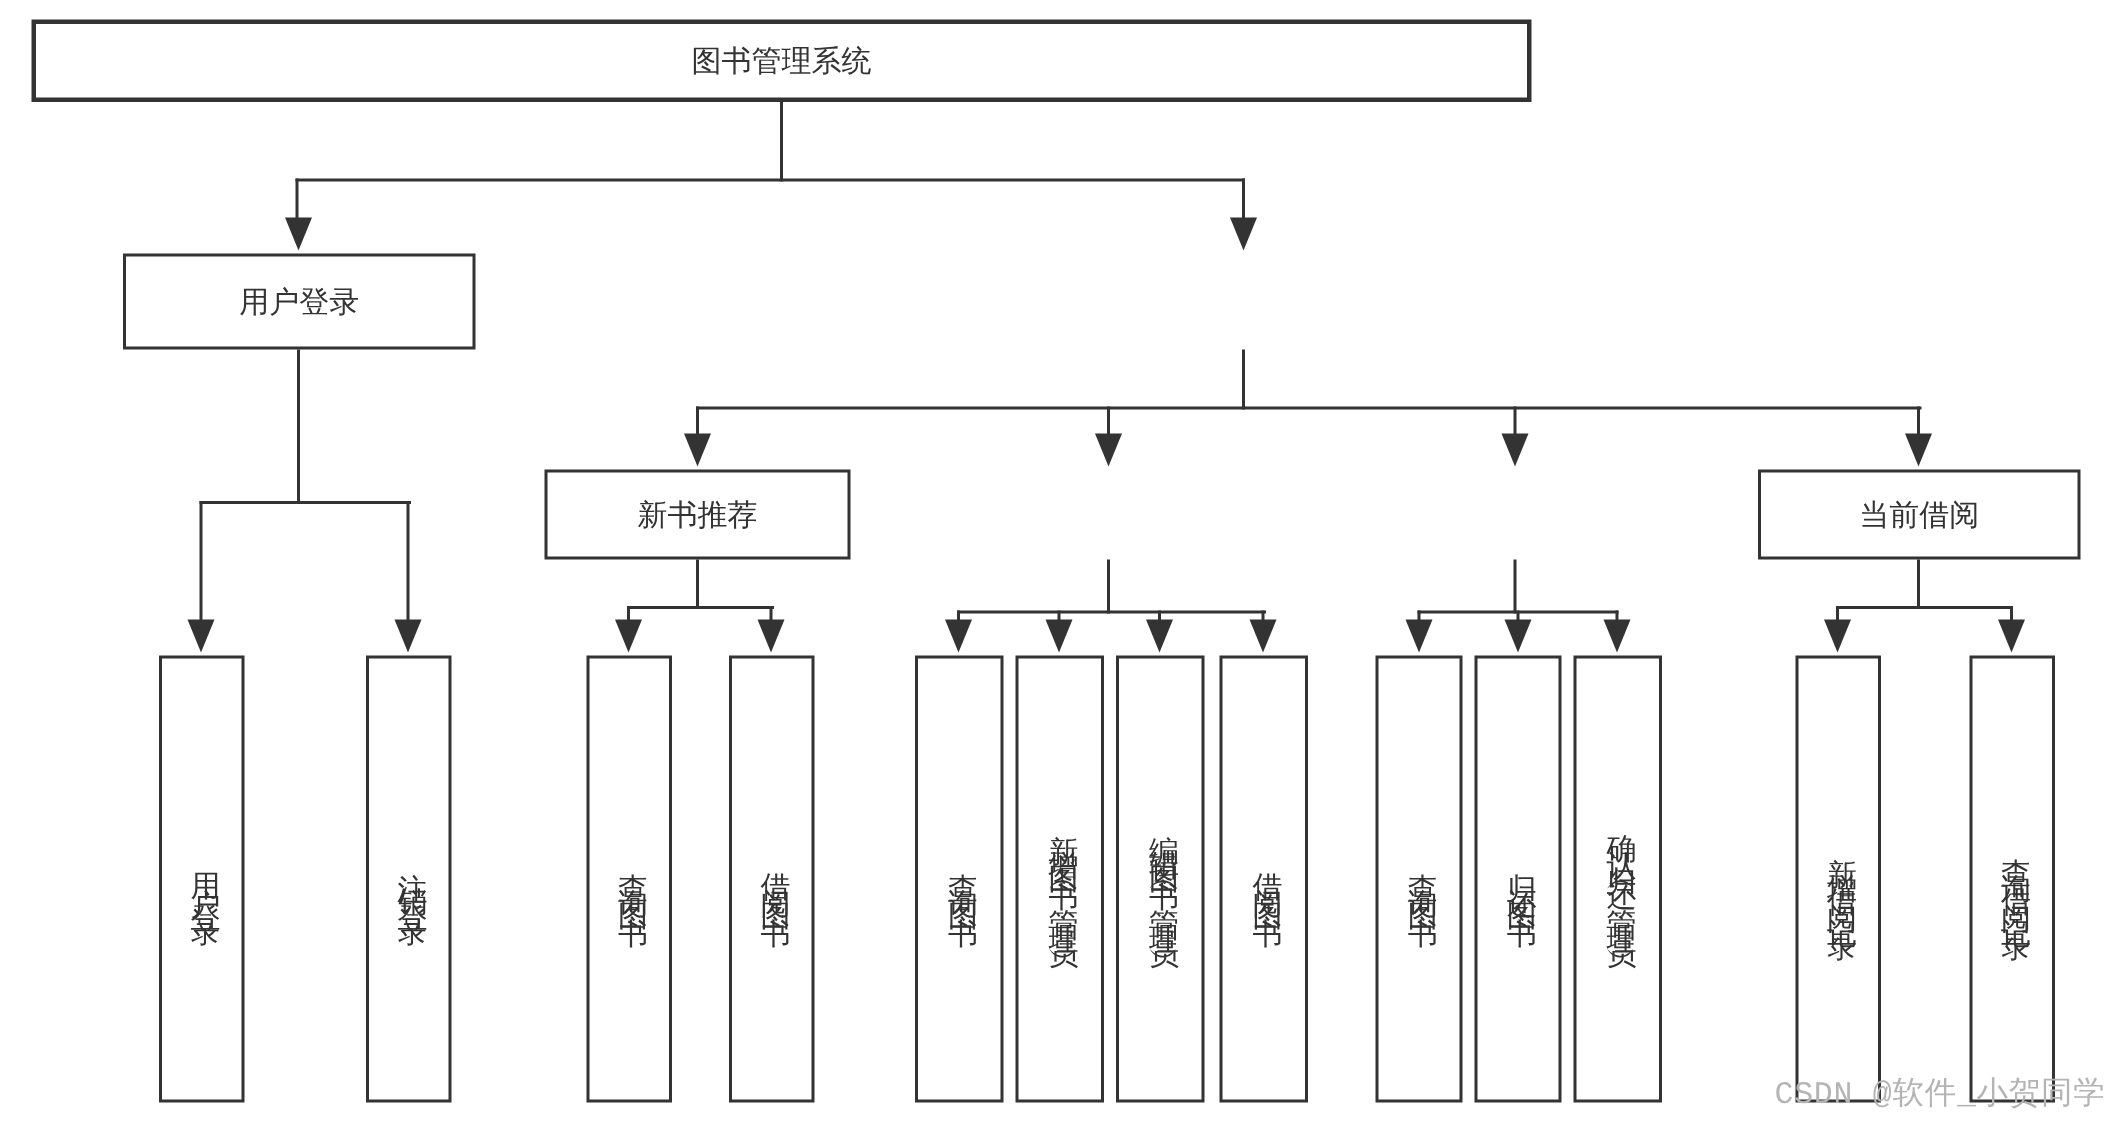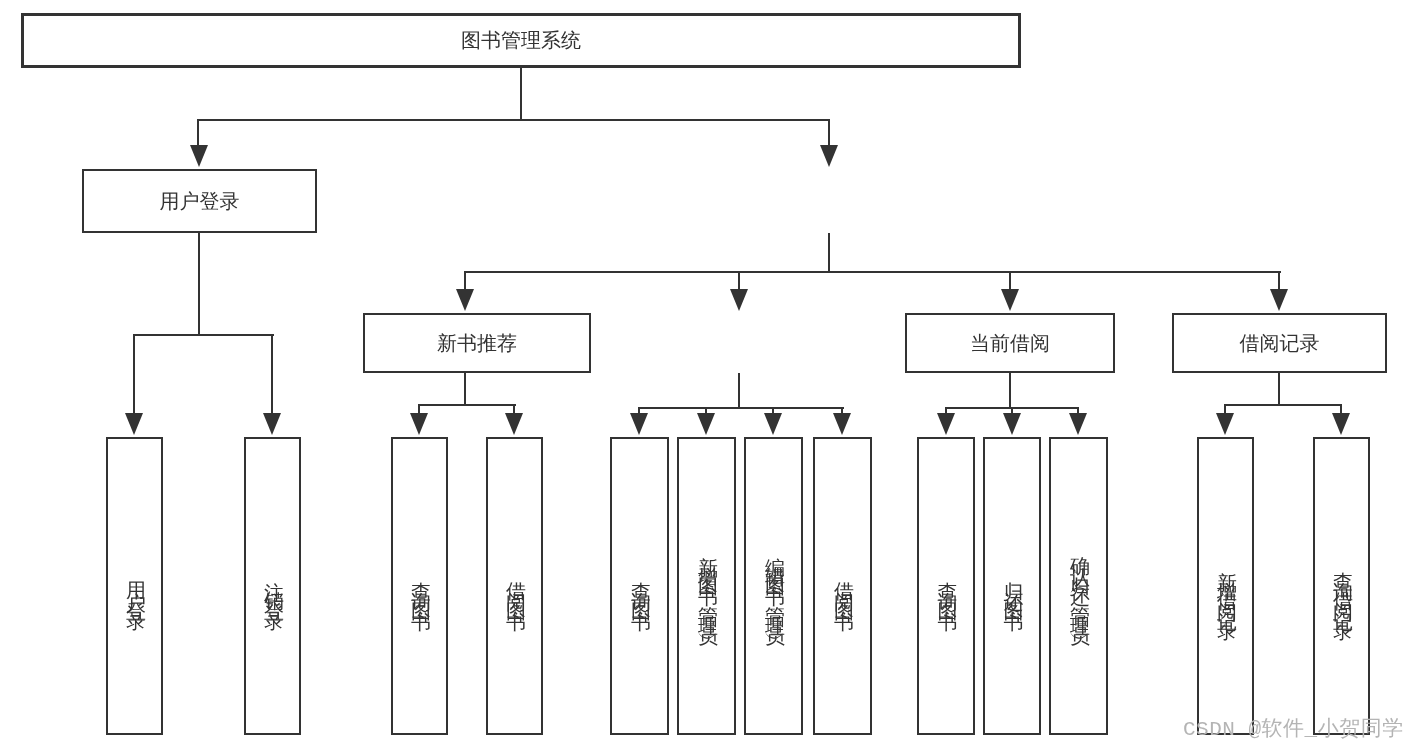--- a/index.html
+++ b/index.html
@@ -61,23 +61,22 @@
 </style>
 </head>
 <body>
 
 <div id="canvas">
 
   <div class="node thick" style="left:21px; top:13px; width:1000px; height:55px;">图书管理系统</div>
 
   <div class="node" style="left:82px; top:169px; width:235px; height:64px;">用户登录</div>
 
-  <div class="node" style="left:363px; top:313px; width:228px; height:60px;">新书推荐</div>
-  <div class="node" style="left:905px; top:313px; width:210px; height:60px;">当前借阅</div>
-  <div class="node" style="left:1172px; top:313px; width:215px; height:60px;">借阅记录</div>
+  <div class="node" style="left:363px; top:313px; width:204px; height:60px;">新书推荐</div>
+  <div class="node" style="left:1172px; top:313px; width:215px; height:60px;">当前借阅</div>
 
   <div class="node vert" style="left:106px; top:437px; width:57px; height:298px;">用户登录</div>
   <div class="node vert" style="left:244px; top:437px; width:57px; height:298px;">注销登录</div>
 
   <div class="node vert" style="left:391px; top:437px; width:57px; height:298px;">查询图书</div>
   <div class="node vert" style="left:486px; top:437px; width:57px; height:298px;">借阅图书</div>
 
   <div class="node vert" style="left:610px; top:437px; width:59px; height:298px;">查询图书</div>
   <div class="node vert" style="left:677px; top:437px; width:59px; height:298px;">新增图书（管理员）</div>
   <div class="node vert" style="left:744px; top:437px; width:59px; height:298px;">编辑图书（管理员）</div>

